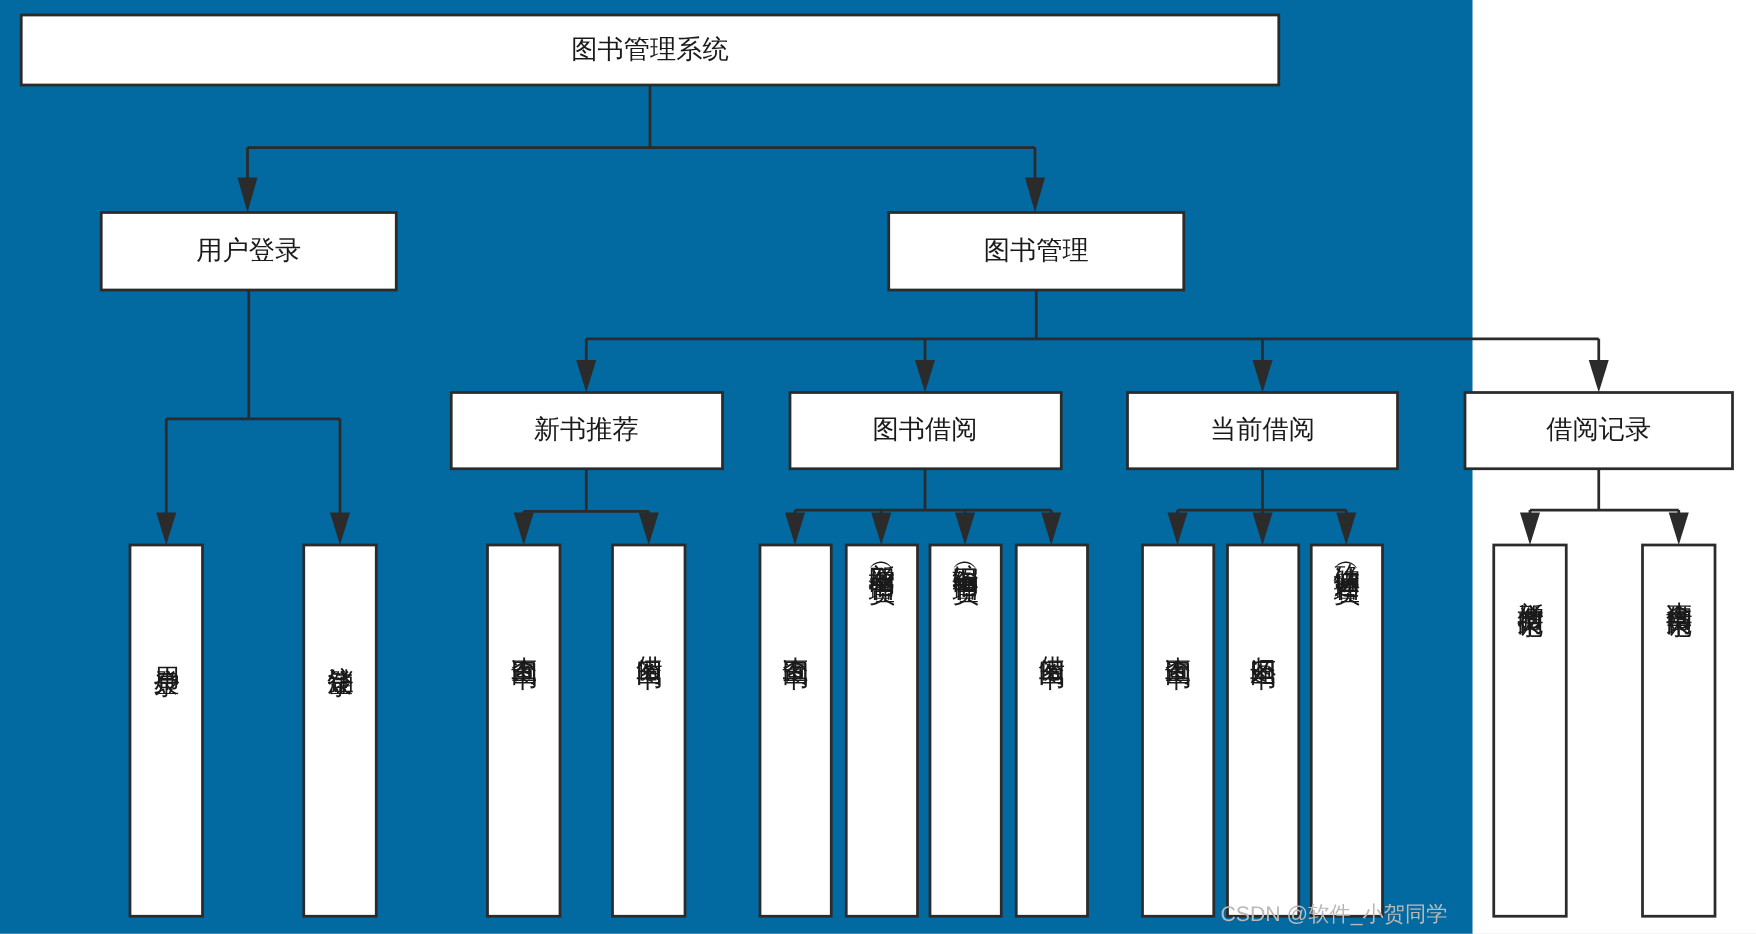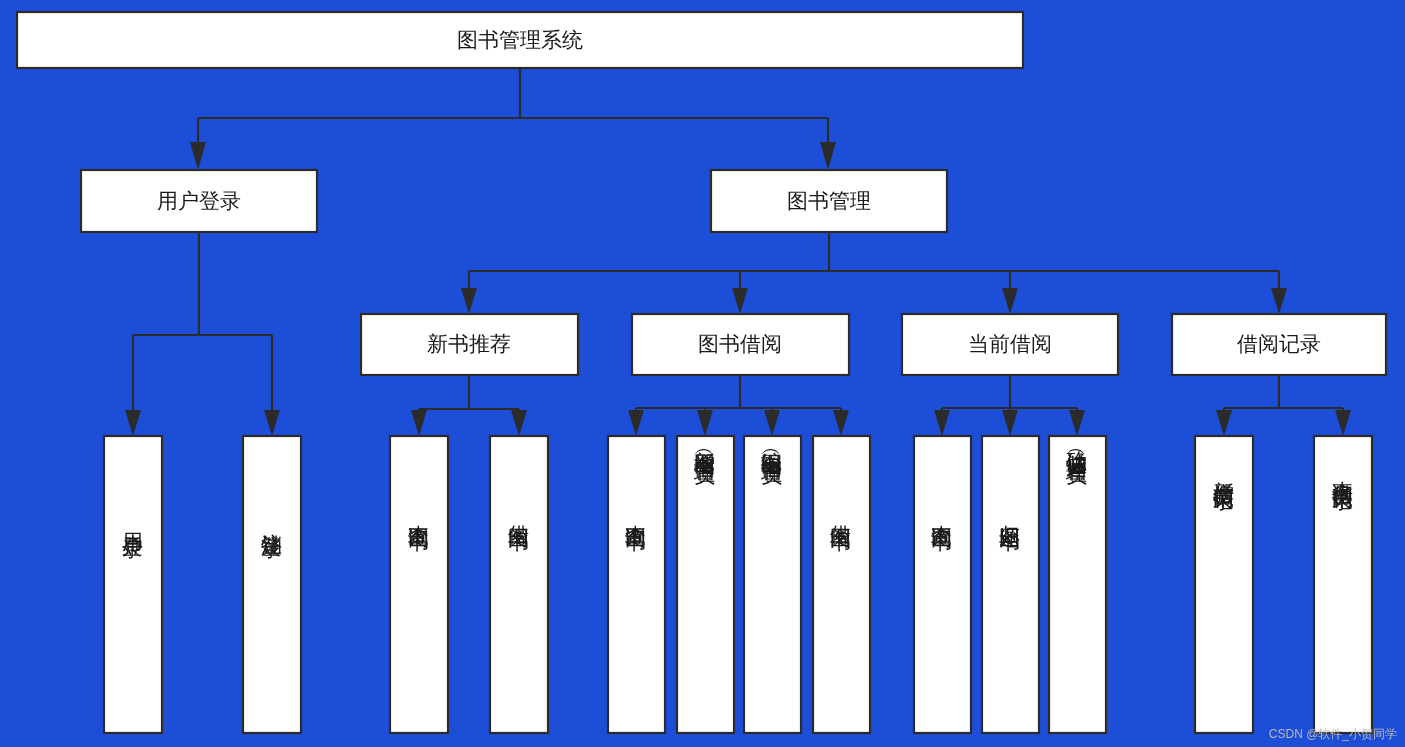--- a/index.html
+++ b/index.html
@@ -8,23 +8,23 @@
     background: #ffffff;
   }
   body {
     width: 1405px;
     height: 747px;
     font-family: "Liberation Sans", "DejaVu Sans", sans-serif;
     overflow: hidden;
   }
   #diagram-root {
     position: relative;
-    width: 1405px;
+    width: 1178px;
     height: 747px;
-    background: #1d4ed8;
+    background: #0369a1;
   }
   svg.canvas {
     position: absolute;
     left: 0;
     top: 0;
     width: 1405px;
     height: 747px;
   }
   .node-rect {
     fill: #ffffff;
@@ -51,24 +51,24 @@
     font-family: "Liberation Sans", "DejaVu Sans", sans-serif;
     fill: #1a1a1a;
     font-size: 21px;
     text-anchor: middle;
     writing-mode: vertical-rl;
     glyph-orientation-vertical: 0;
     letter-spacing: 2px;
   }
   .watermark {
     position: absolute;
-    right: 8px;
+    right: 20px;
     bottom: 4px;
     font-family: "Liberation Sans", "DejaVu Sans", sans-serif;
-    font-size: 12px;
+    font-size: 17px;
     color: #b9b9b9;
     white-space: nowrap;
     pointer-events: none;
   }
 </style>
 </head>
 <body>
 
 <div id="diagram-root">
 

